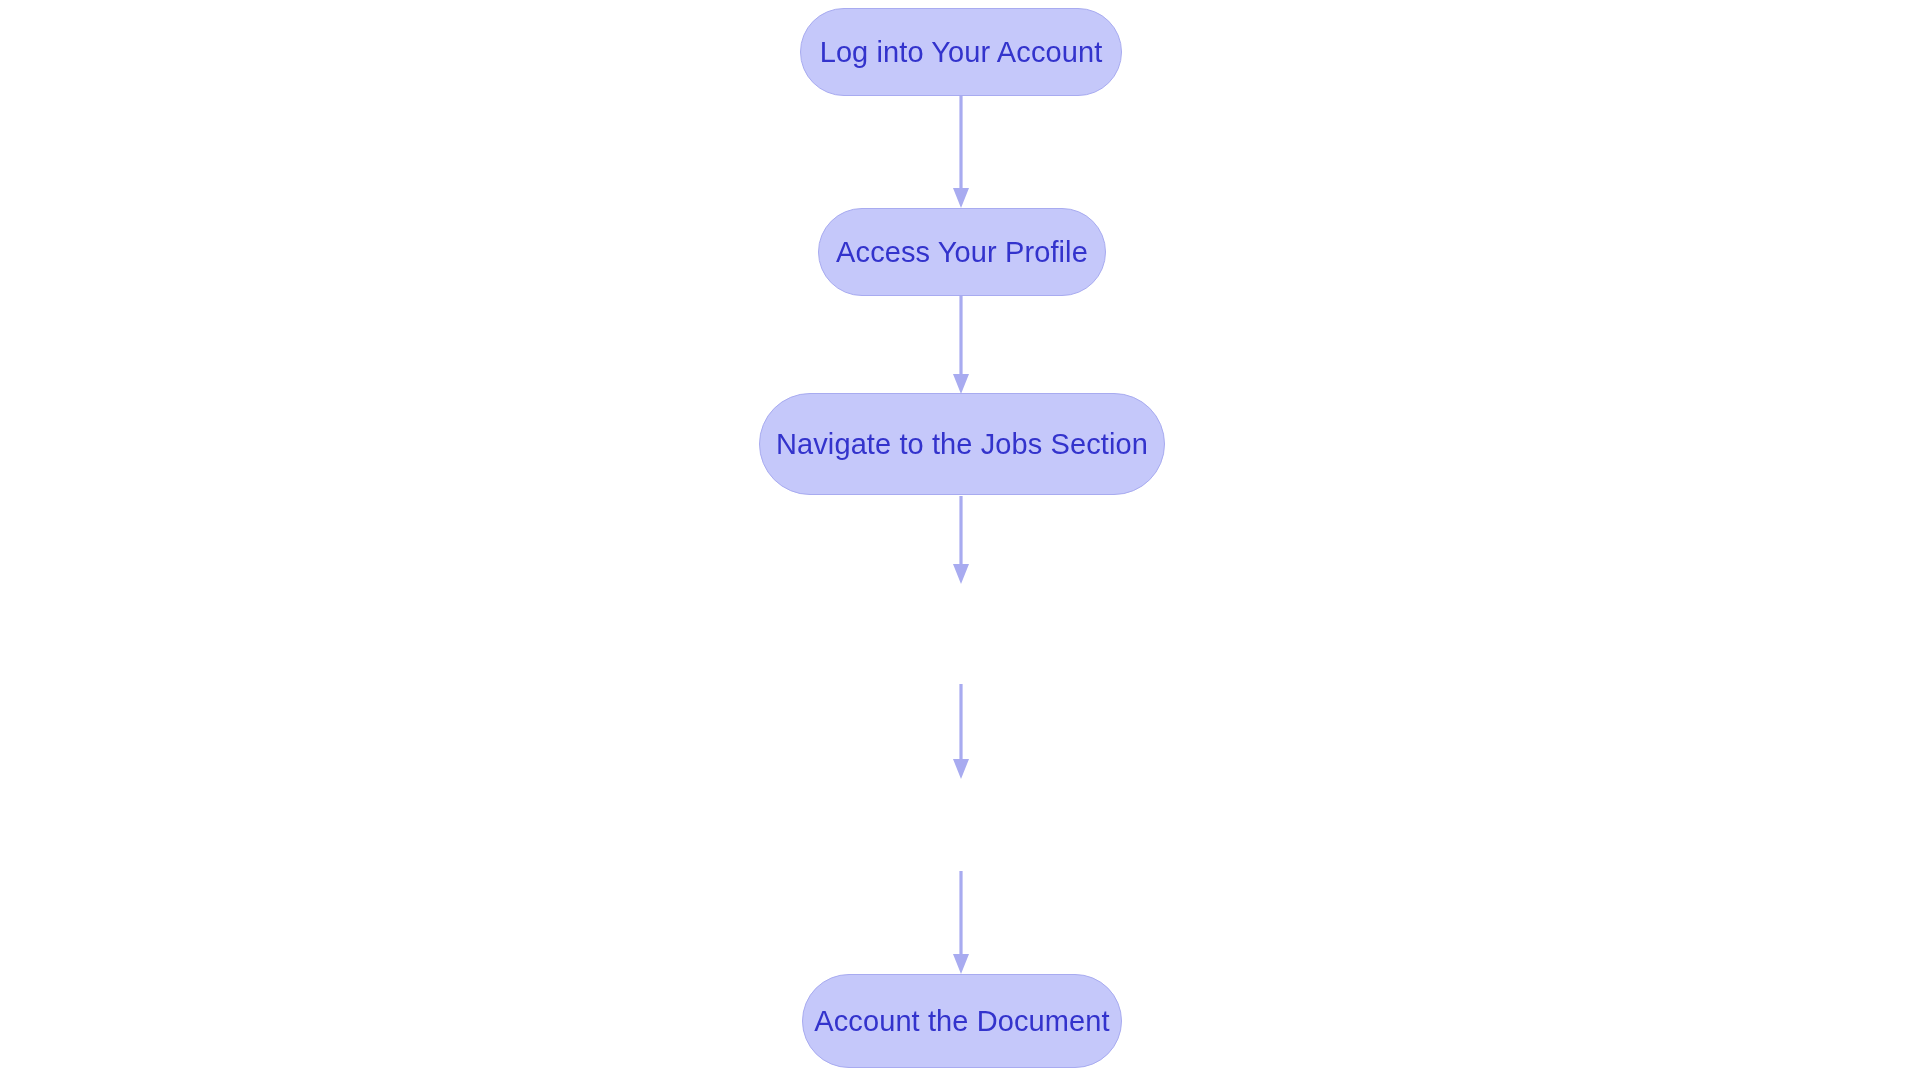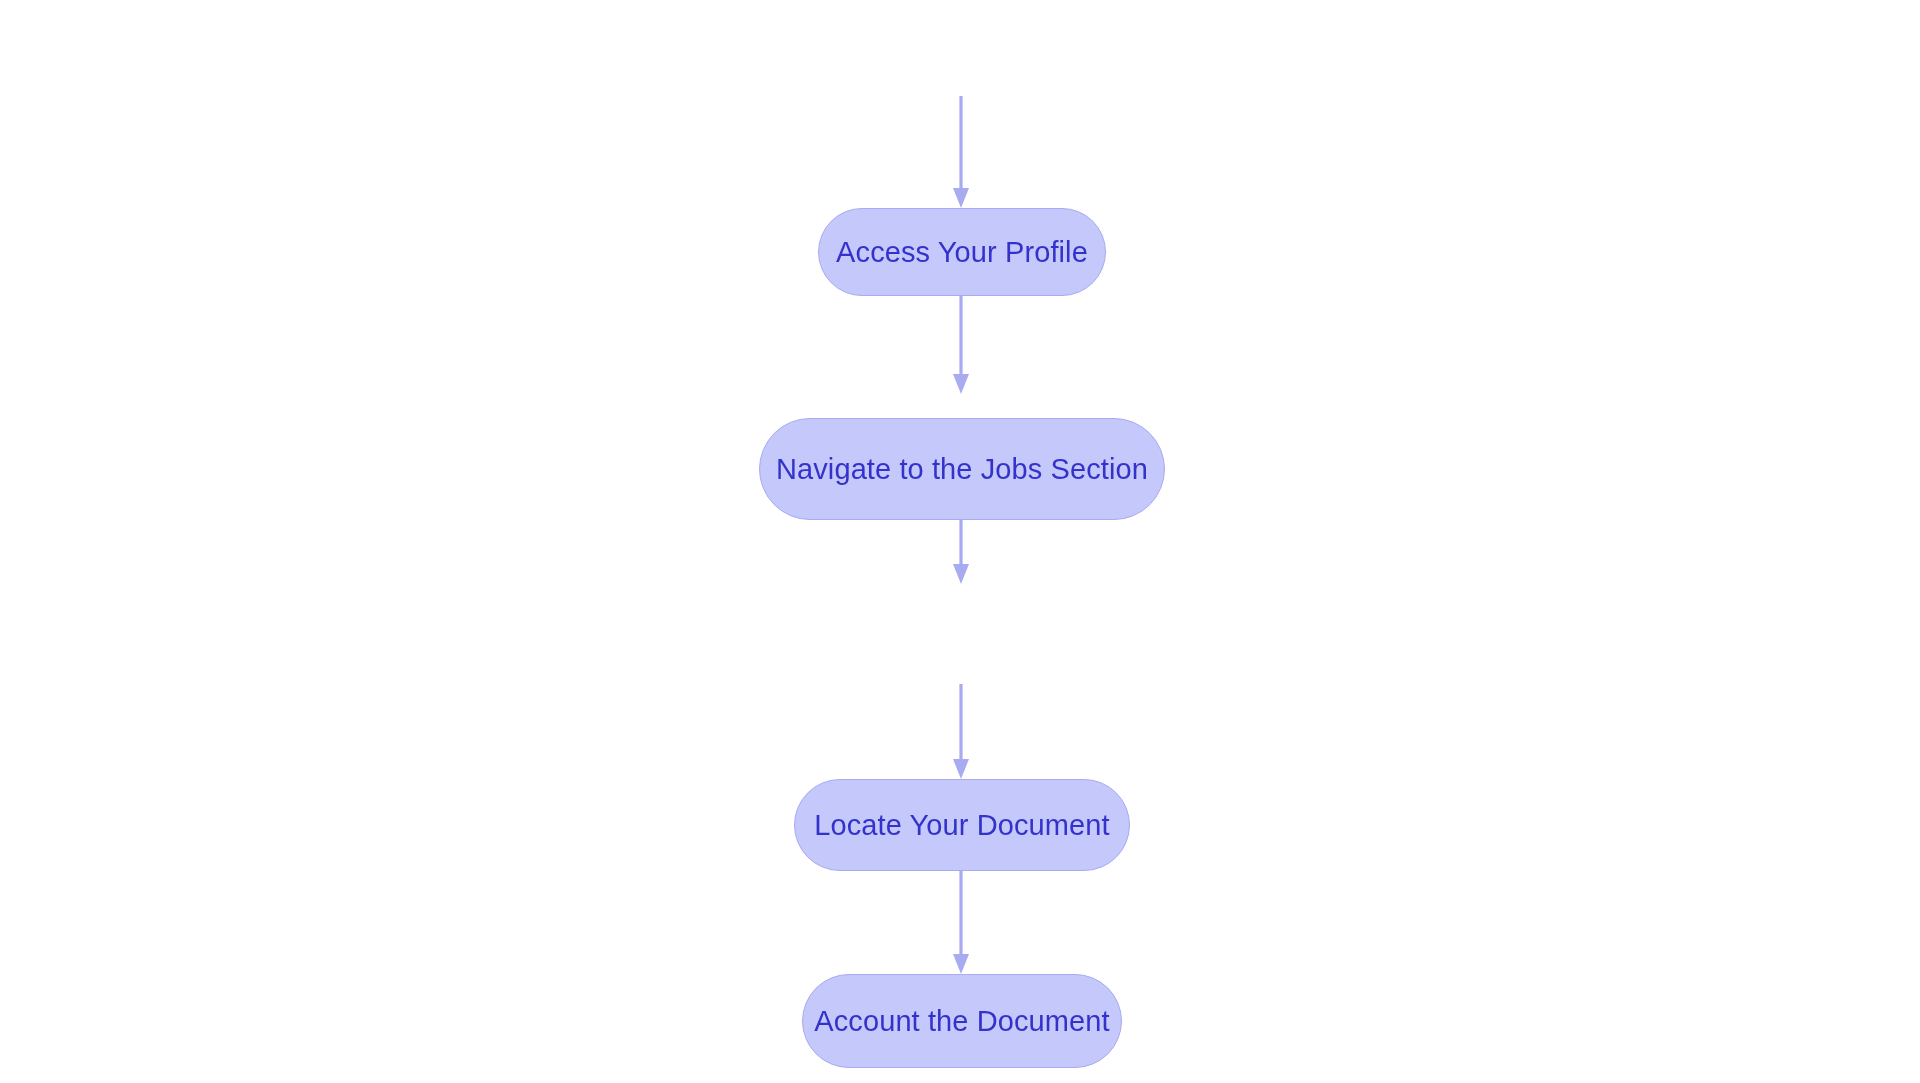--- a/index.html
+++ b/index.html
@@ -82,31 +82,31 @@
     </svg>
   </div>
 
   <div class="flow-connector" style="left:953px; top:871px; width:16px; height:103px;">
     <svg width="16" height="103" viewBox="0 0 16 103" aria-hidden="true">
       <line x1="8" y1="0" x2="8" y2="85" stroke="#a8abf0" stroke-width="3.2"></line>
       <polygon points="0,83 16,83 8,103" fill="#a8abf0"></polygon>
     </svg>
   </div>
 
+  <div class="flow-node" style="left:800px; top:8px; width:322px; height:88px;">
+    <span class="node-label">Log into Your Account</span>
+  </div>
 
   <div class="flow-node" style="left:818px; top:208px; width:288px; height:88px;">
     <span class="node-label">Access Your Profile</span>
   </div>
 
-  <div class="flow-node" style="left:759px; top:418px; width:406px; height:102px;">
+  <div class="flow-node" style="left:759px; top:393px; width:406px; height:102px;">
     <span class="node-label">Navigate to the Jobs Section</span>
   </div>
 
 
-  <div class="flow-node" style="left:794px; top:779px; width:336px; height:92px;">
-    <span class="node-label">Locate Your Document</span>
-  </div>
 
   <div class="flow-node" style="left:802px; top:974px; width:320px; height:94px;">
     <span class="node-label">Account the Document</span>
   </div>
 
 </div>
 
 </body></html>

